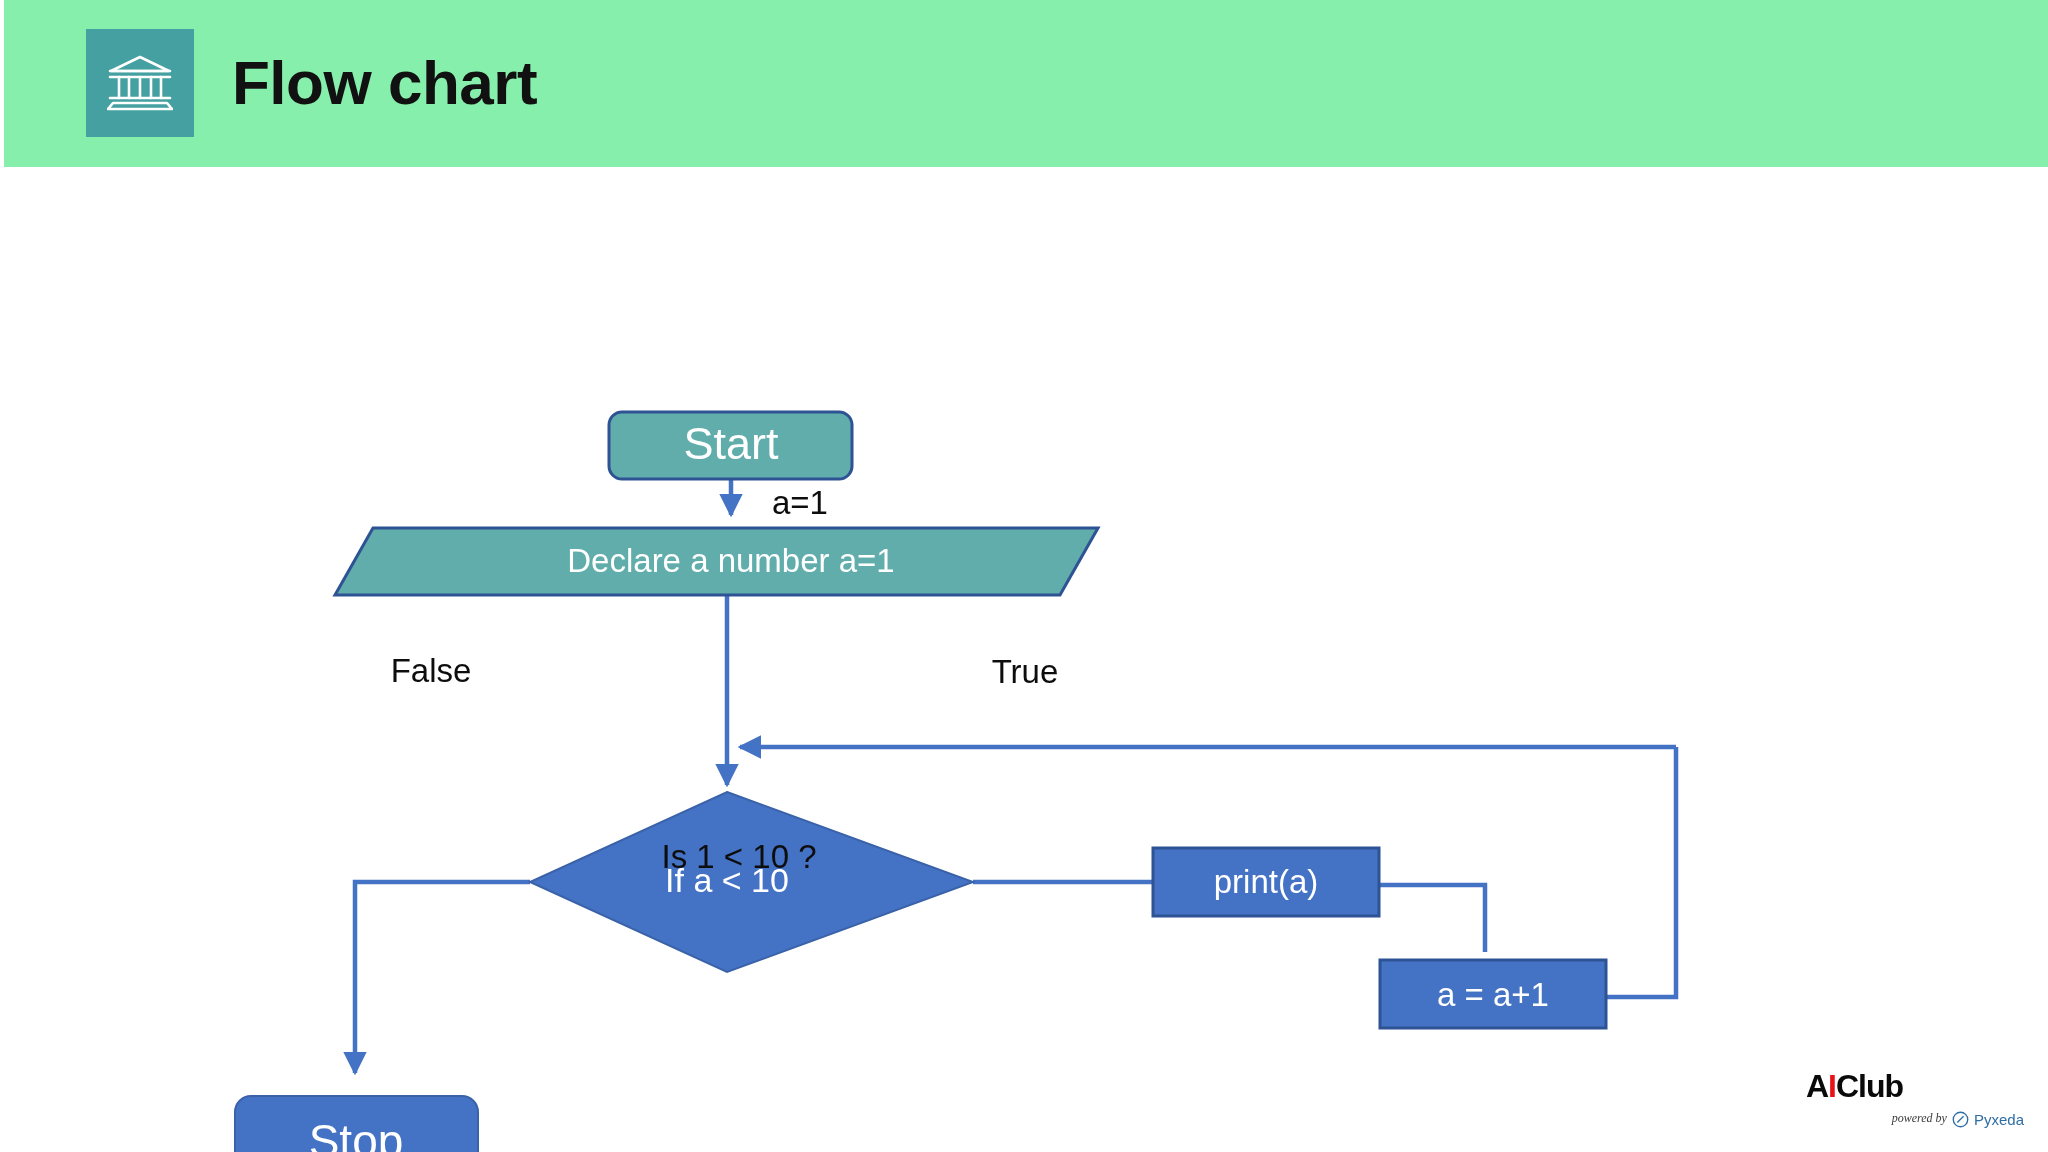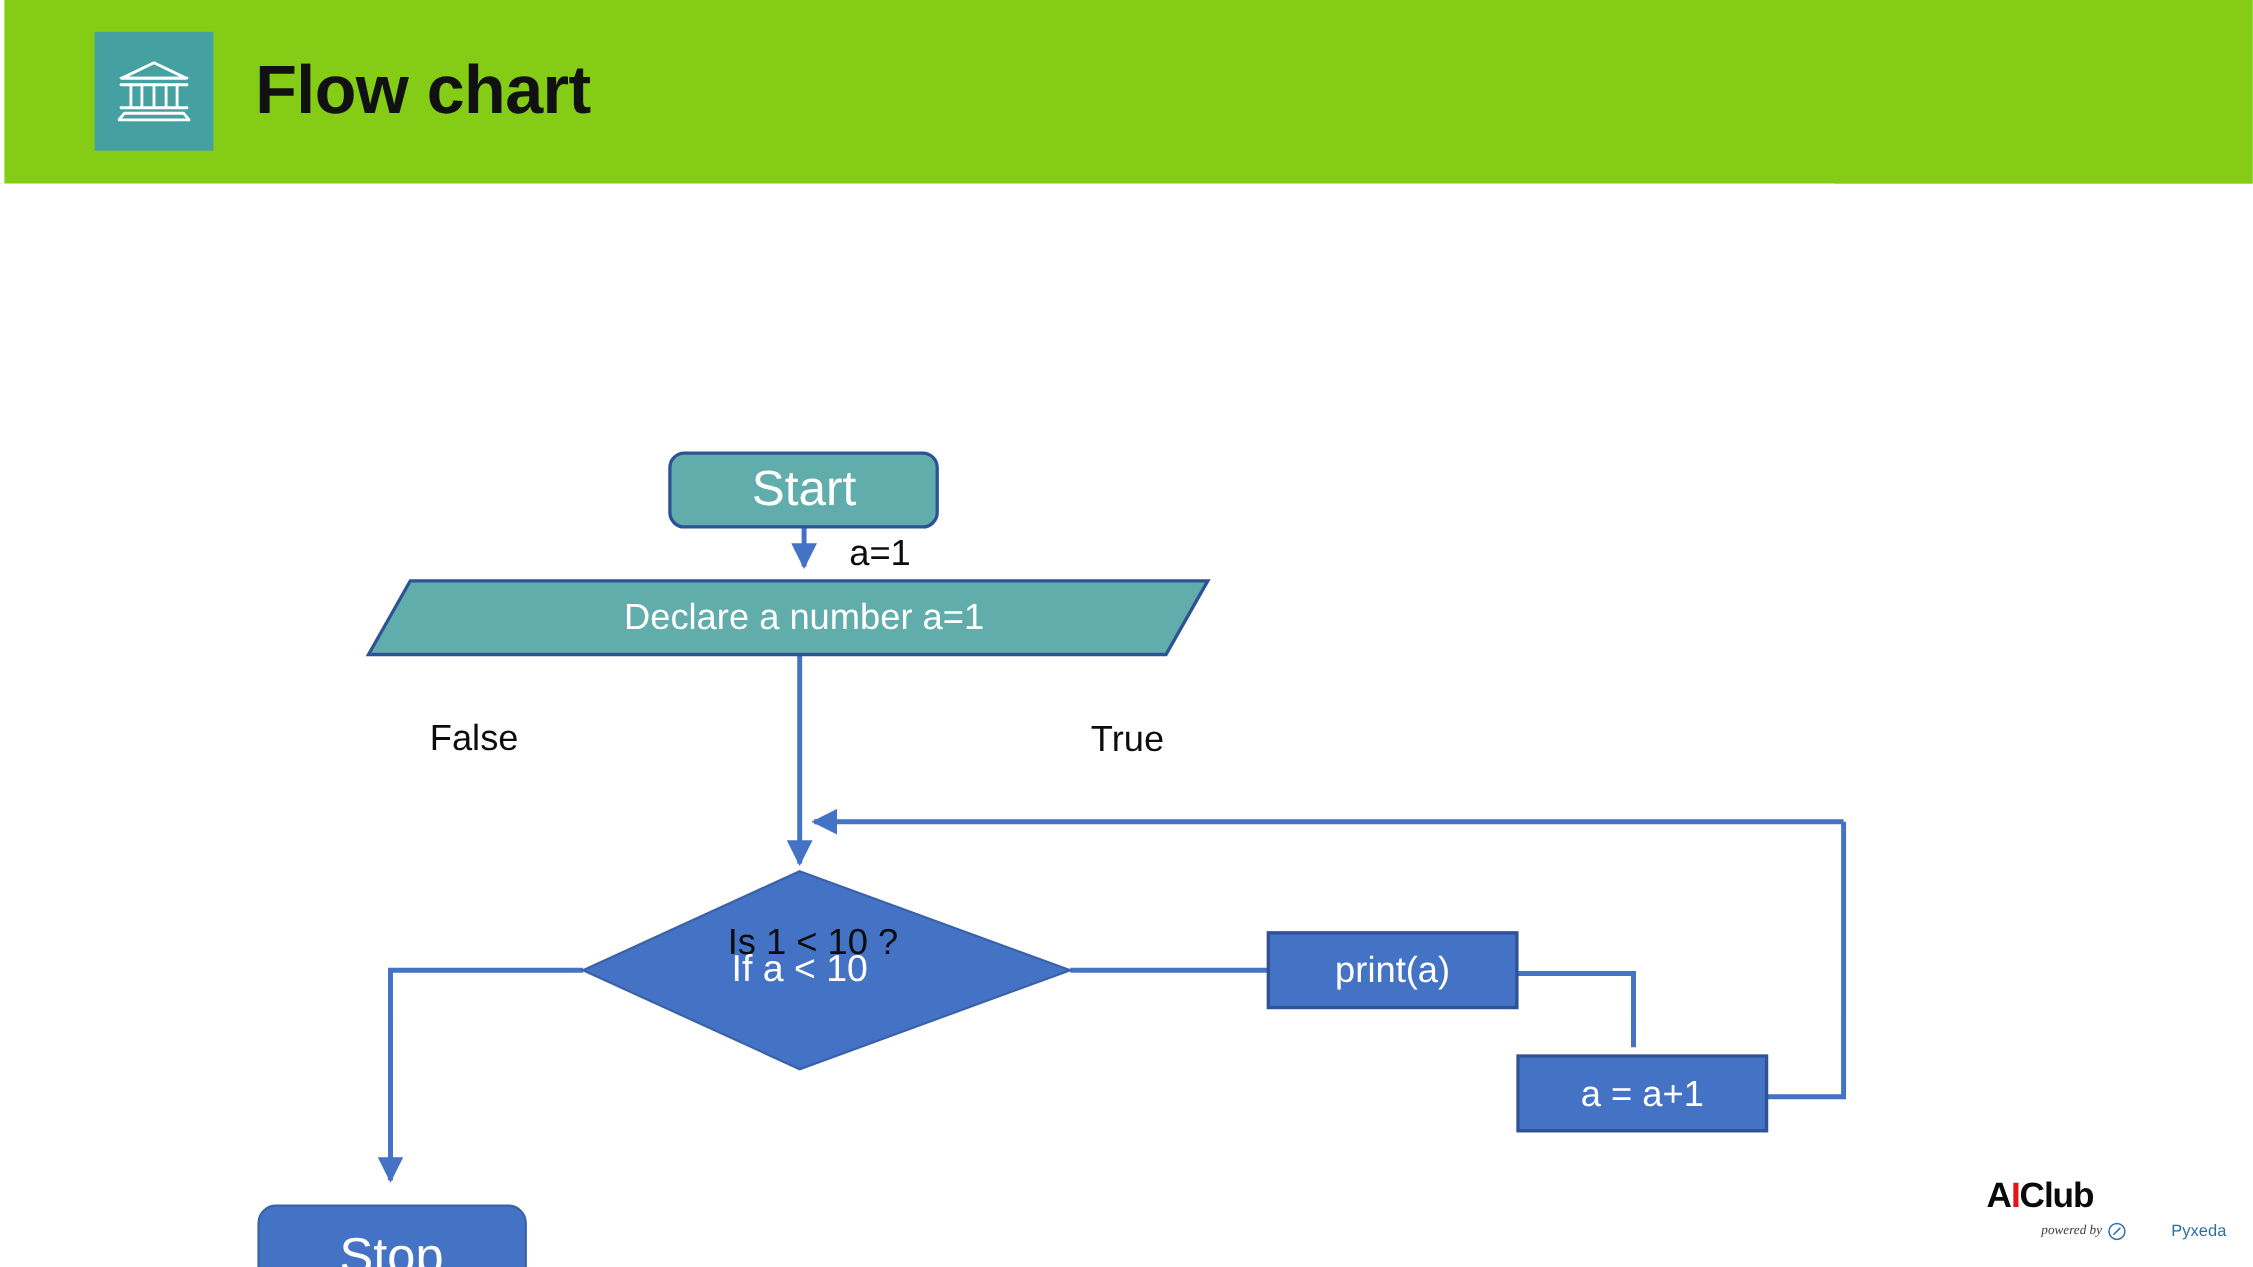--- a/index.html
+++ b/index.html
@@ -16,21 +16,21 @@
     position: relative;
   }
 
   
   .header-band {
     position: absolute;
     left: 0;
     top: 0;
     width: 2048px;
     height: 167px;
-    background: #84cc16;
+    background: #86efac;
   }
   .header-left-strip {
     position: absolute;
     left: 0;
     top: 0;
     width: 4px;
     height: 167px;
     background: #FFFFFF;
   }
   .header-icon-box {
@@ -117,21 +117,20 @@
     font-style: italic;
     font-size: 12px;
     color: #3A3A3A;
     white-space: nowrap;
   }
   .logo-brand {
     font-family: "Liberation Sans", sans-serif;
     font-size: 15px;
     color: #2E6EA6;
     white-space: nowrap;
-    margin-left: 36px;
   }
   .logo-mark { display: block; }
 </style>
 </head>
 <body>
 
 <div class="header-band">
   <div class="header-left-strip"></div>
 
   <div class="header-icon-box">

